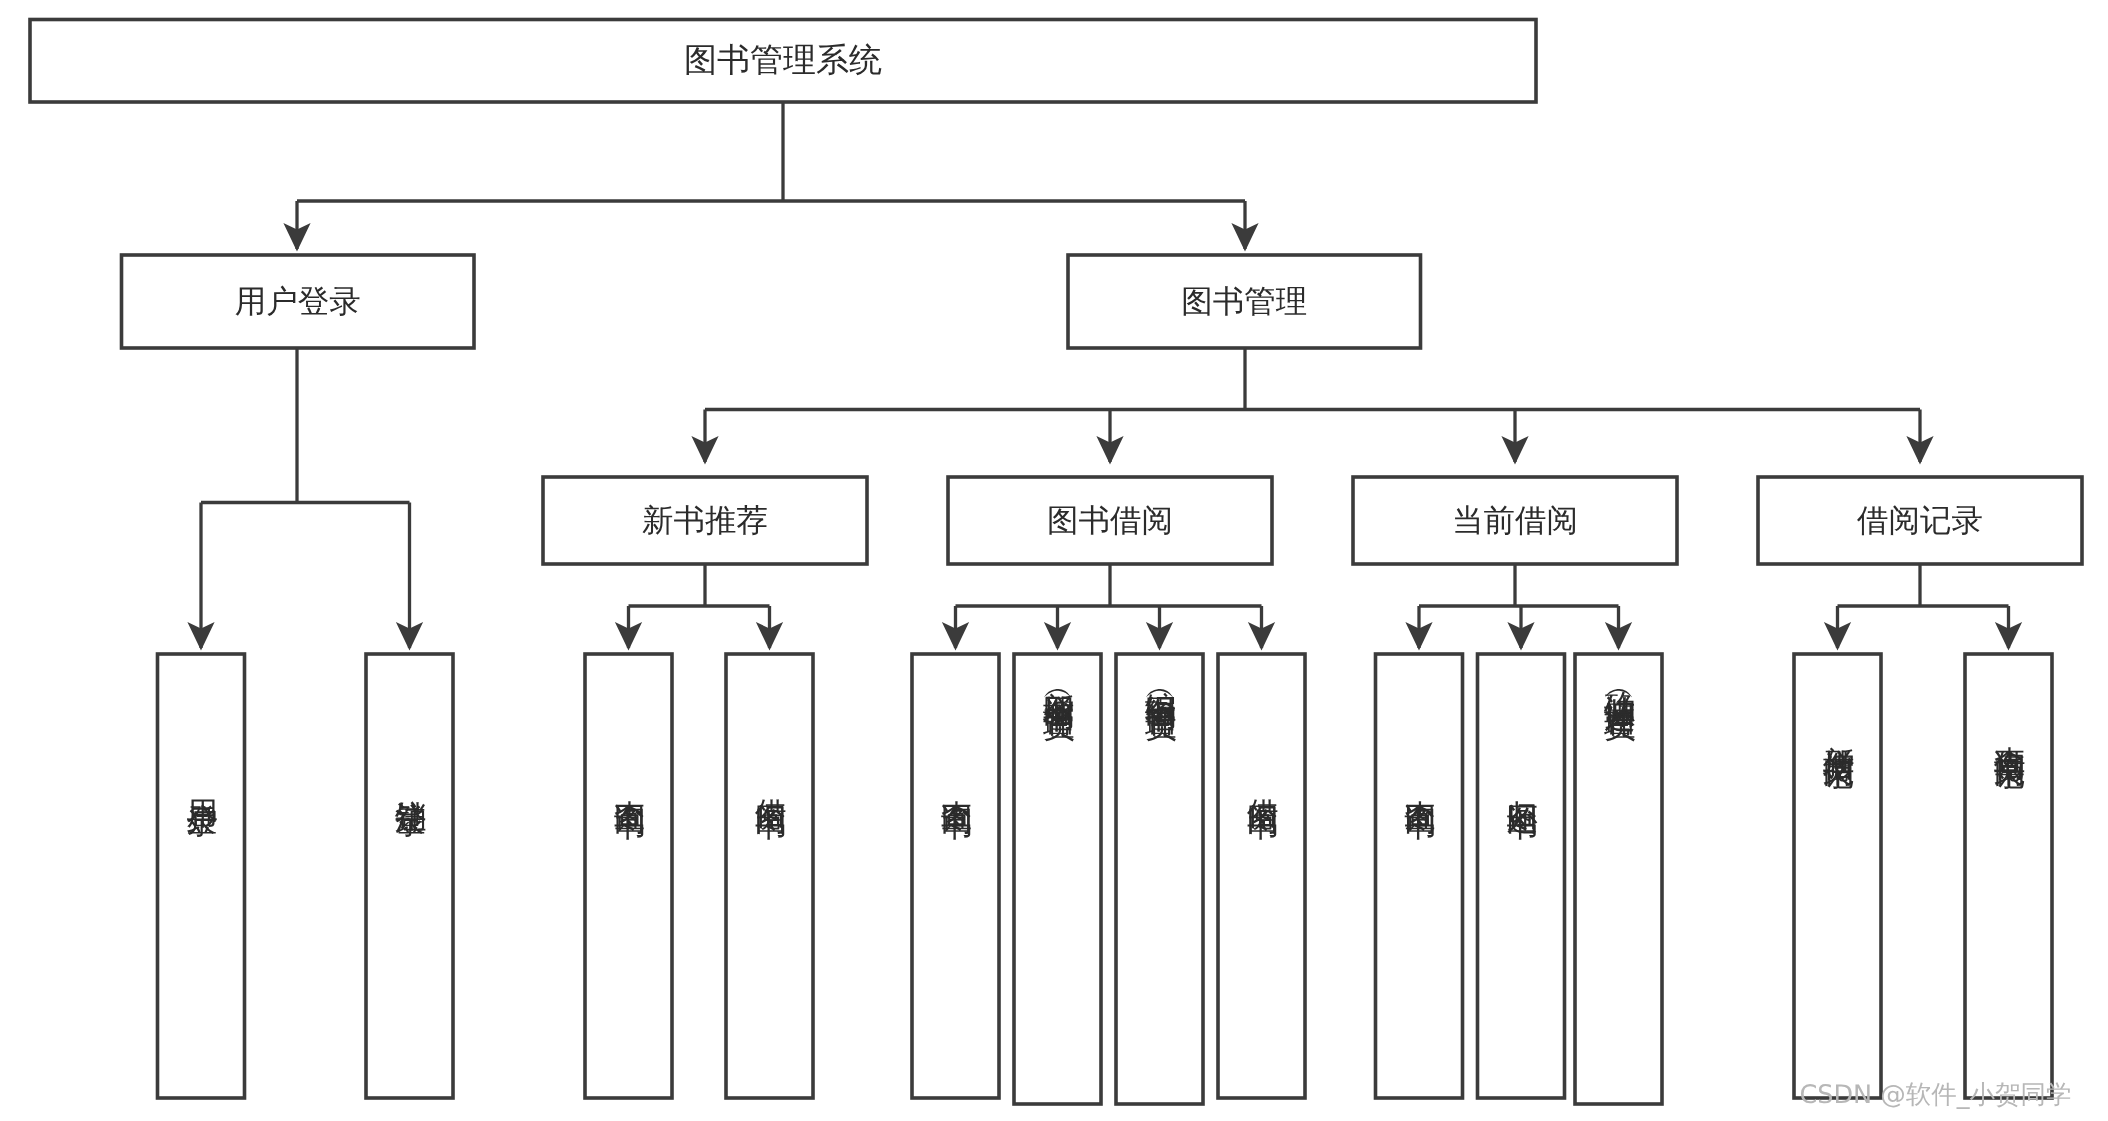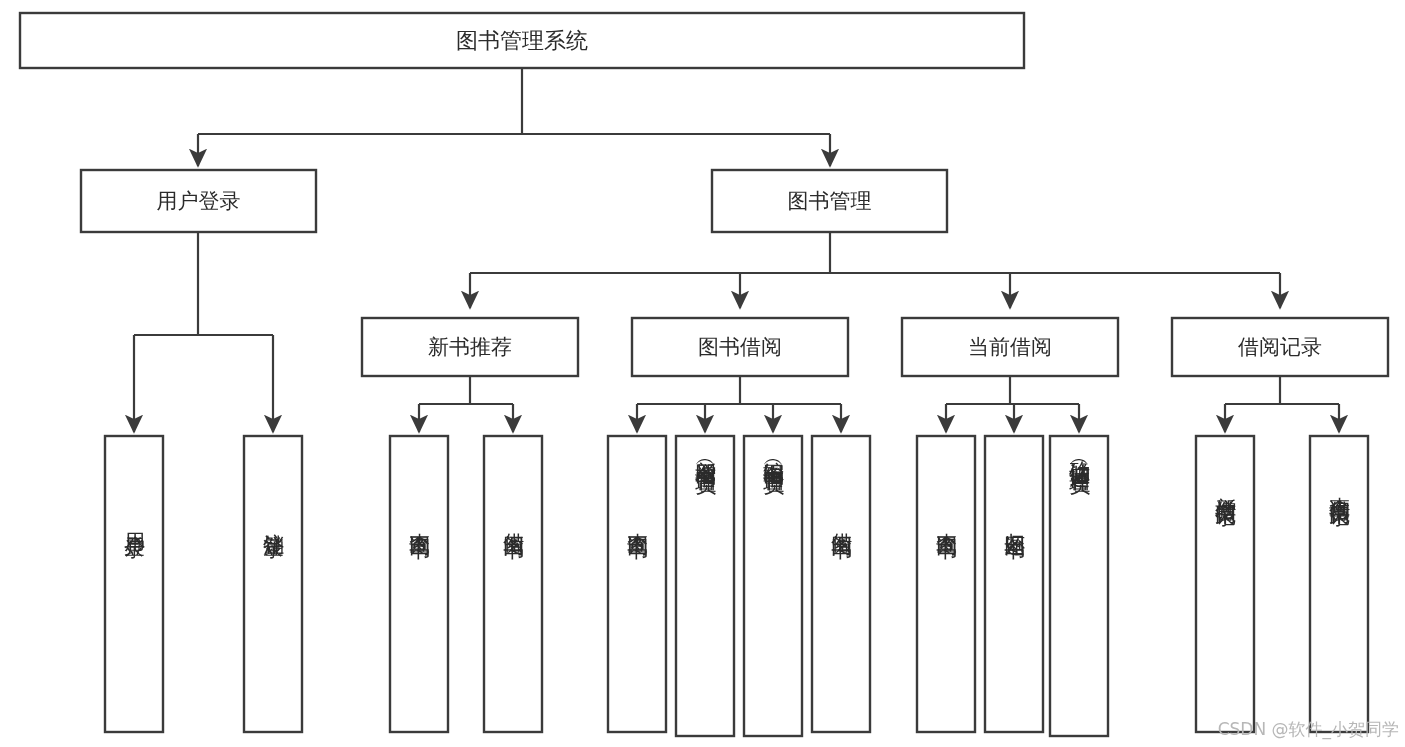--- a/index.html
+++ b/index.html
@@ -66,21 +66,21 @@
     text-orientation: upright;
     font-family: "DejaVu Sans", "Liberation Sans", sans-serif;
     font-size: 21px;
     line-height: 1.12;
     color: #2b2b2b;
     letter-spacing: 2px;
     white-space: nowrap;
   }
   .watermark {
     position: absolute;
-    right: 6px;
+    right: 24px;
     bottom: 6px;
     font-family: "DejaVu Sans", "Liberation Sans", sans-serif;
     font-size: 17px;
     color: #b7b7b7;
     white-space: nowrap;
     pointer-events: none;
   }
 </style>
 </head>
 <body>

